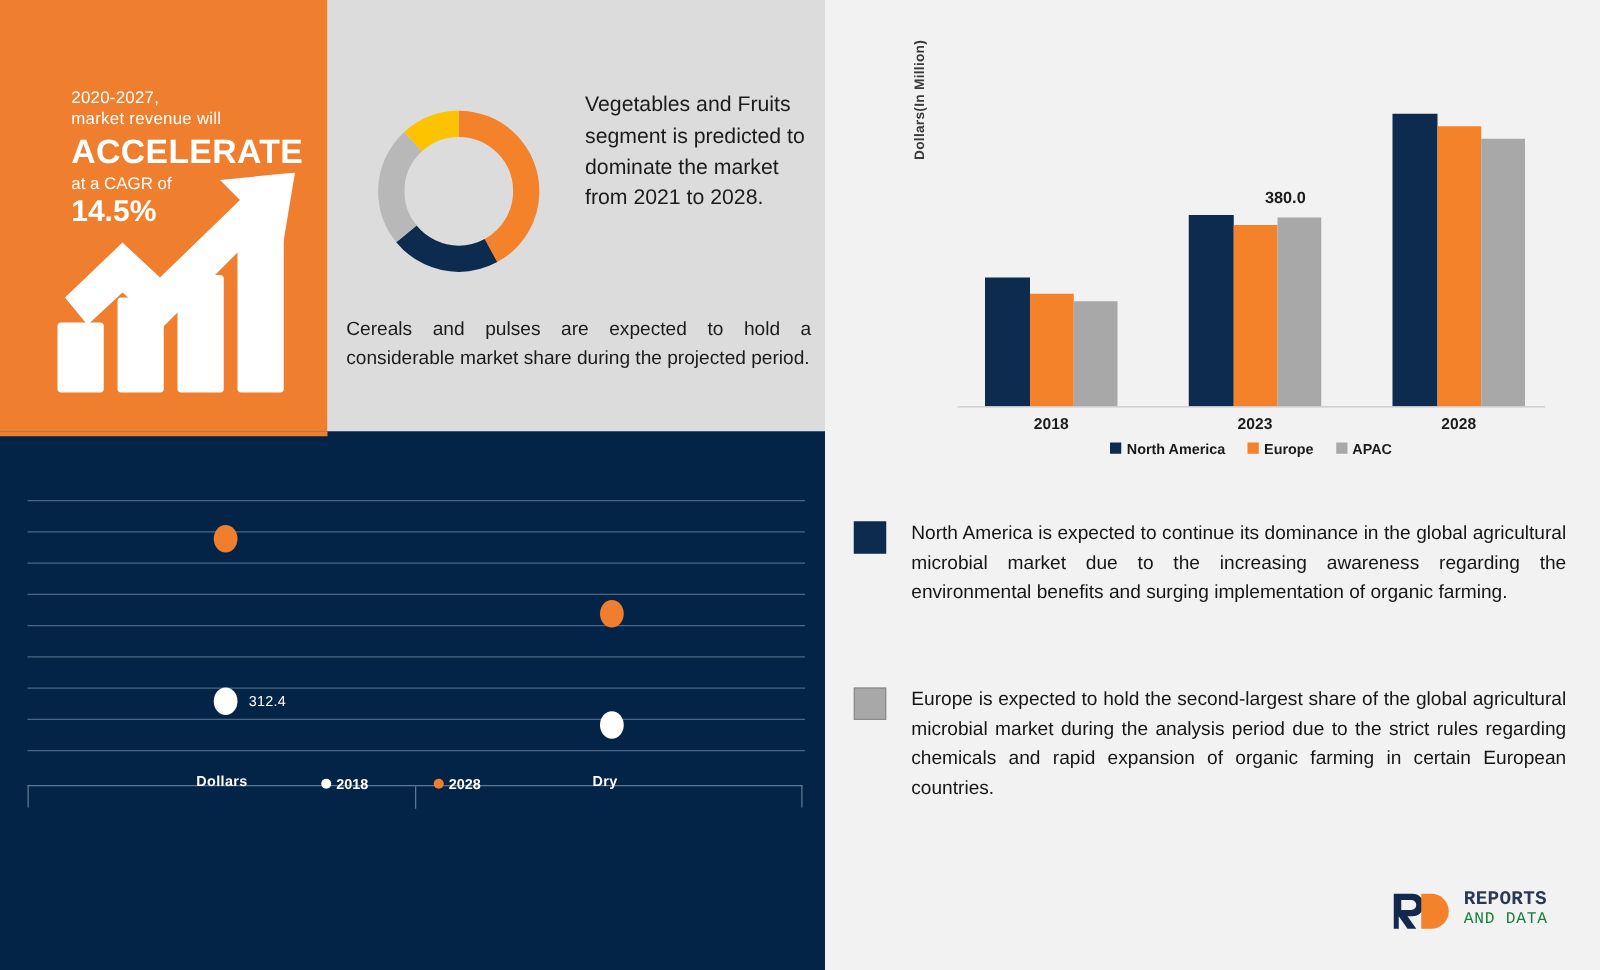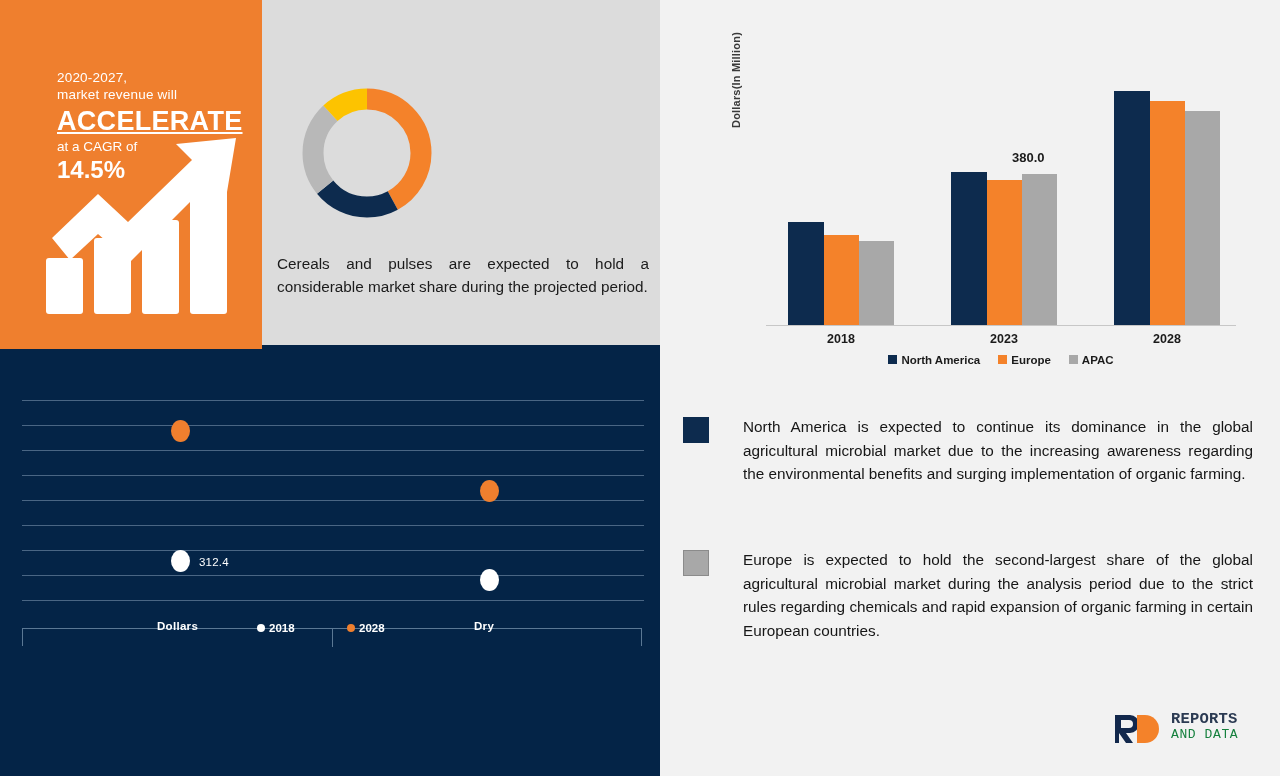--- a/index.html
+++ b/index.html
@@ -16,21 +16,21 @@
   .panel-orange{
     position:absolute;left:0;top:0;width:262px;height:345px;
     background:#ef7f2e;
   }
   .accel-text{
     position:absolute;left:57px;top:70px;width:200px;
     color:#ffffff;line-height:1.22;
   }
   .accel-l1{font-size:13.5px;letter-spacing:.2px;display:block;}
   .accel-l2{font-size:13.5px;letter-spacing:.2px;display:block;margin-top:1px;}
-  .accel-big{font-size:27px;font-weight:700;letter-spacing:.3px;display:block;margin-top:2px;line-height:1.12;text-decoration:underline;}
+  .accel-big{font-size:27px;font-weight:700;letter-spacing:.3px;display:block;margin-top:2px;line-height:1.12;}
   .accel-l3{font-size:13.5px;display:block;margin-top:3px;}
   .accel-cagr{font-size:24px;font-weight:700;display:block;margin-top:1px;line-height:1.1;}
 
   .growth-icon{position:absolute;left:40px;top:138px;width:200px;height:185px;}
 
   .panel-gray{
     position:absolute;left:262px;top:0;width:398px;height:345px;
     background:#dcdcdc;
   }
   .donut-wrap{position:absolute;left:30px;top:78px;width:150px;height:150px;}
@@ -91,21 +91,21 @@
     position:absolute;top:272px;font-size:12.5px;font-weight:700;color:#1b1b1b;
     text-align:center;
   }
   .bar-legend{
     position:absolute;left:28px;top:294px;width:470px;
     text-align:center;font-size:11.5px;font-weight:700;color:#1b1b1b;
   }
   .bar-legend .li{display:inline-block;margin:0 9px;}
   .bar-legend .sw{display:inline-block;width:9px;height:9px;margin-right:4px;}
 
-  .note-block{position:absolute;display:flex;gap:14px;}
+  .note-block{position:absolute;display:flex;gap:0;}
   .note-sq{width:26px;height:26px;flex:0 0 26px;margin-top:2px;}
   .note-sq.navy{background:#0d2b4e;}
   .note-sq.gray{background:#a8a8a8;border:1px solid #8b8b8b;box-sizing:border-box;}
   .note-txt{
     margin-left:20px;font-size:15.3px;line-height:1.54;color:#161616;text-align:justify;
   }
 
   .logo{position:absolute;left:1113px;top:712px;width:140px;height:38px;}
   .logo-text{position:absolute;left:58px;top:-1px;font-family:Liberation Mono, monospace;}
   .logo-top{display:block;font-size:15.5px;font-weight:600;color:#2b3a52;letter-spacing:.2px;line-height:1.1;}
@@ -140,20 +140,21 @@
       <svg viewBox="0 0 100 100" width="150" height="150">
 
         <g transform="rotate(-90 50 50)" fill="none" stroke-width="14">
           <circle cx="50" cy="50" r="36" stroke="#f4822a" stroke-dasharray="95.0 131.2" stroke-dashoffset="0"></circle>
           <circle cx="50" cy="50" r="36" stroke="#0d2b4e" stroke-dasharray="49.8 176.4" stroke-dashoffset="-95.0"></circle>
           <circle cx="50" cy="50" r="36" stroke="#b8b8b8" stroke-dasharray="54.3 171.9" stroke-dashoffset="-144.8"></circle>
           <circle cx="50" cy="50" r="36" stroke="#fdc300" stroke-dasharray="27.1 199.1" stroke-dashoffset="-199.1"></circle>
         </g>
       </svg>
     </div>
+    <div class="donut-note">Vegetables and Fruits segment is predicted to dominate the market from 2021 to 2028.</div>
     <div class="cereal-note">Cereals and pulses are expected to hold a considerable market share during the projected period.</div>
   </div>
 
   <div class="panel-navy">
     <div class="navy-top-rule"></div>
 
     <div class="dotchart">
       <div class="gridline" style="top:25px;"></div>
       <div class="gridline" style="top:50px;"></div>
       <div class="gridline" style="top:75px;"></div>

